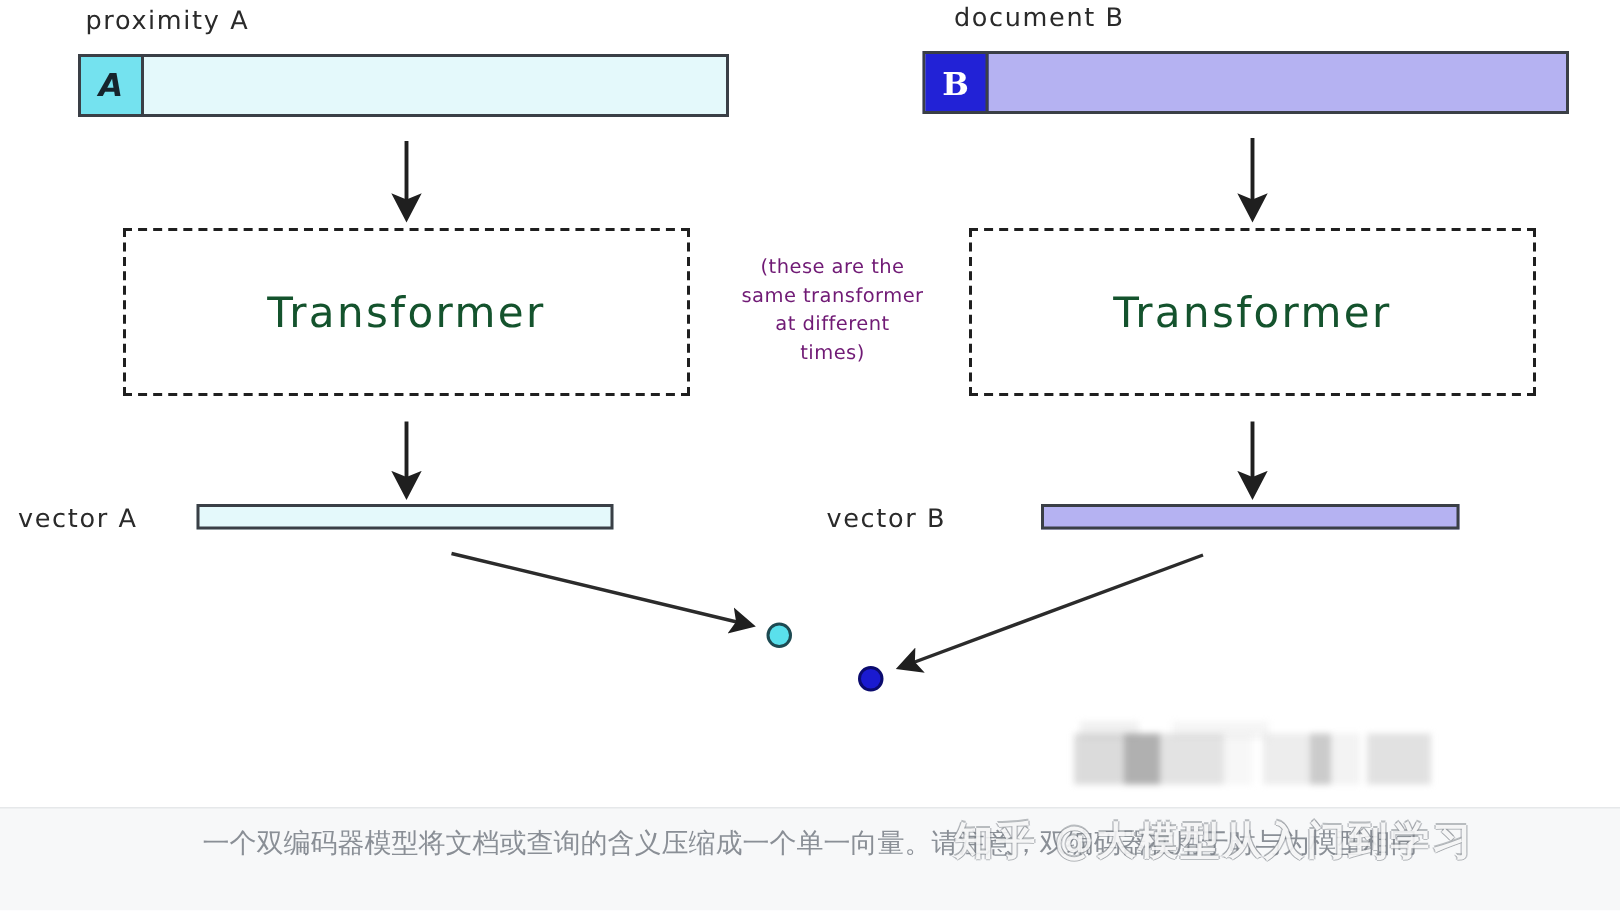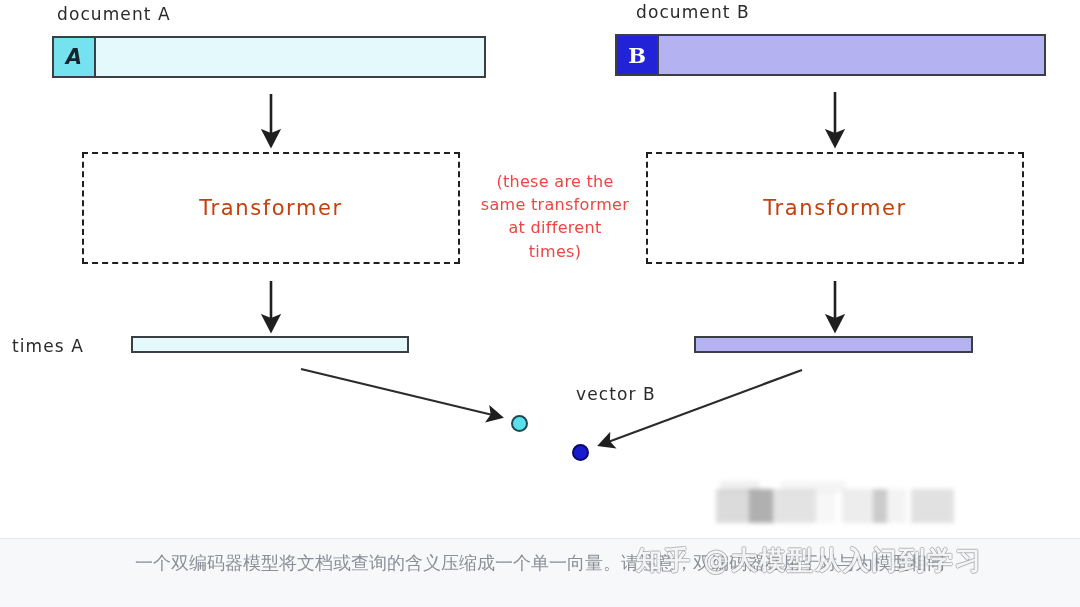--- a/index.html
+++ b/index.html
@@ -97,47 +97,47 @@
     height: 112px;
     border: 2.5px dashed #1f1f1f;
     box-sizing: border-box;
     display: flex;
     align-items: center;
     justify-content: center;
   }
   #xf-a { left: 82px;  top: 152px; }
   #xf-b { left: 646px; top: 152px; }
   .xf-text {
-    font-size: 21px;
-    color: #c2410c;
+    font-size: 28px;
+    color: #14532d;
     letter-spacing: 1.6px;
   }
 
   
   #same-note {
     position: absolute;
     left: 472px;
     top: 170px;
     width: 166px;
     text-align: center;
-    font-size: 16px;
+    font-size: 13px;
     line-height: 1.45;
-    color: #ef4444;
+    color: #701a75;
     letter-spacing: 0.3px;
   }
 
   
   .vec-label {
     position: absolute;
     font-size: 17px;
     color: #2a2a2a;
     letter-spacing: 1.1px;
   }
   #vec-a-label { left: 12px;  top: 336px; }
-  #vec-b-label { left: 576px; top: 336px; margin-top: 48px; }
+  #vec-b-label { left: 551px; top: 336px; }
 
   .vec-bar {
     position: absolute;
     height: 17px;
     border: 2px solid #3a3f46;
     box-sizing: border-box;
   }
   #vec-a-bar { left: 131px; top: 336px; width: 278px; background: #e4f9fb; }
   #vec-b-bar { left: 694px; top: 336px; width: 279px; background: #b5b2f2; }
 
@@ -284,21 +284,21 @@
 
       <line x1="271" y1="281" x2="271" y2="330" stroke="#1f1f1f" stroke-width="2.6" marker-end="url(#ah)"></line>
 
       <line x1="835" y1="281" x2="835" y2="330" stroke="#1f1f1f" stroke-width="2.6" marker-end="url(#ah)"></line>
 
       <line x1="301" y1="369" x2="501" y2="417" stroke="#2b2b2b" stroke-width="2.3" marker-end="url(#ah)"></line>
 
       <line x1="802" y1="370" x2="600" y2="445" stroke="#2b2b2b" stroke-width="2.3" marker-end="url(#ah)"></line>
     </svg>
 
-    <div class="doc-label hand" id="doc-a-label">document A</div>
+    <div class="doc-label hand" id="doc-a-label">proximity A</div>
     <div class="doc-bar" id="doc-a-bar">
       <div class="doc-badge" id="doc-a-badge">A</div>
     </div>
 
     <div class="doc-label hand" id="doc-b-label">document B</div>
     <div class="doc-bar" id="doc-b-bar">
       <div class="doc-badge" id="doc-b-badge">B</div>
     </div>
 
     <div class="xf-box" id="xf-a">
@@ -306,21 +306,21 @@
     </div>
     <div class="xf-box" id="xf-b">
       <span class="xf-text hand">Transformer</span>
     </div>
 
     <div id="same-note" class="hand">(these are the
 same transformer
 at different
 times)</div>
 
-    <div class="vec-label hand" id="vec-a-label">times A</div>
+    <div class="vec-label hand" id="vec-a-label">vector A</div>
     <div class="vec-bar" id="vec-a-bar"></div>
 
     <div class="vec-label hand" id="vec-b-label">vector B</div>
     <div class="vec-bar" id="vec-b-bar"></div>
 
     <div class="dot" id="dot-a"></div>
     <div class="dot" id="dot-b"></div>
 
 
     <div id="redaction-top"></div>

